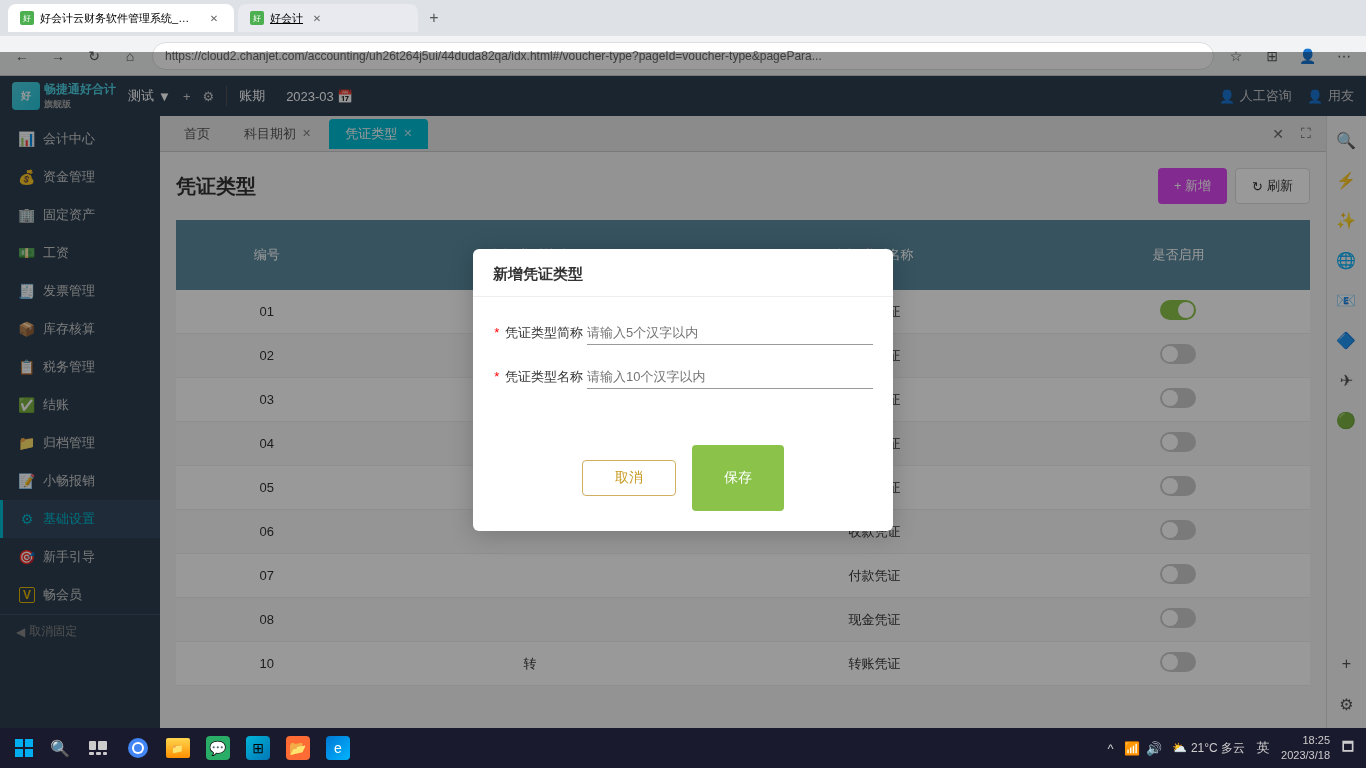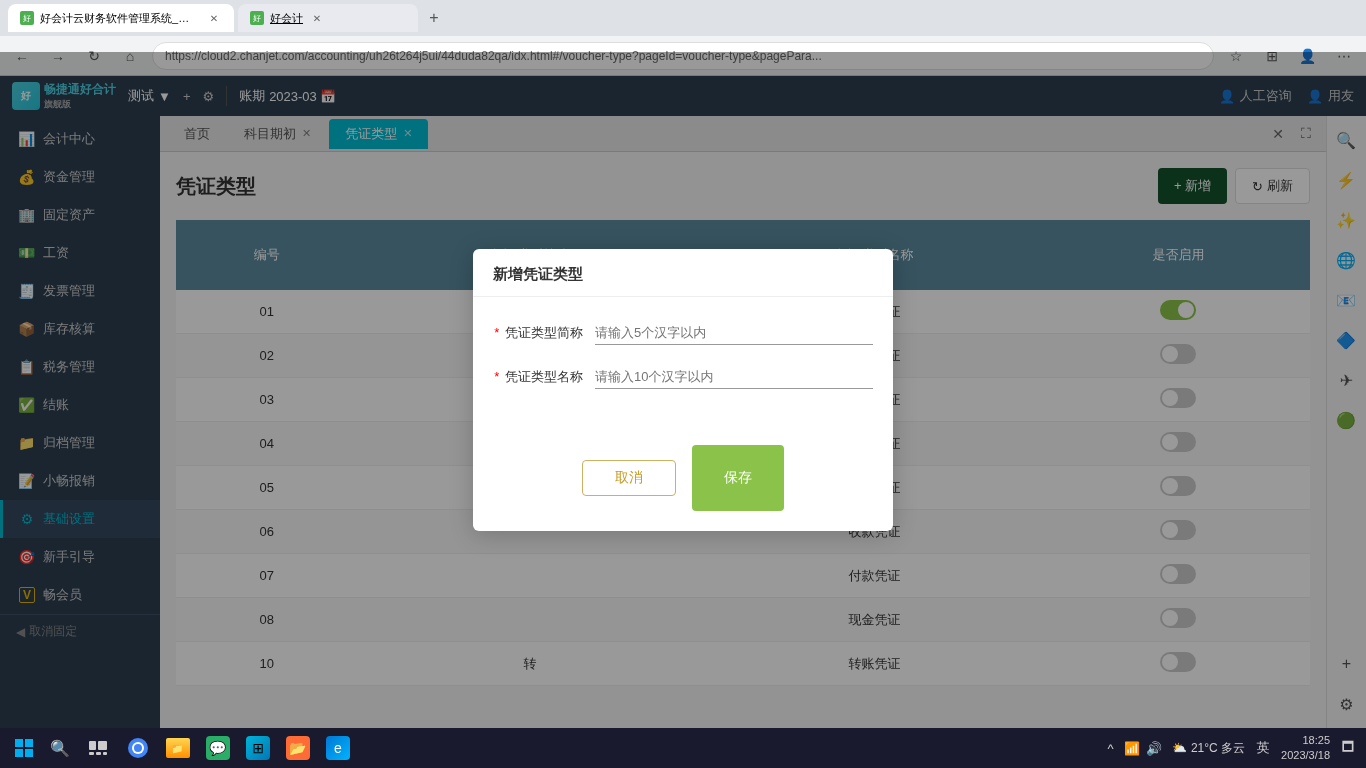--- a/index.html
+++ b/index.html
@@ -51,21 +51,21 @@
     .content-tab.active { background: #00bcd4; color: #fff; }
     .tab-close-x { font-size: 11px; cursor: pointer; opacity: 0.7; }
     .tab-expand-btn { margin-left: auto; display: flex; gap: 4px; }
     .tab-ctrl-btn { width: 24px; height: 24px; display: flex; align-items: center; justify-content: center; cursor: pointer; color: #666; font-size: 14px; }
 
     
     .page-content { flex: 1; overflow: auto; padding: 16px; position: relative; }
     .page-title-bar { display: flex; align-items: center; justify-content: space-between; margin-bottom: 16px; }
     .page-title { font-size: 20px; font-weight: bold; color: #333; }
     .page-actions { display: flex; gap: 8px; }
-    .btn-primary { background: #14532d; color: #fff; border: none; padding: 8px 16px; border-radius: 4px; cursor: pointer; font-size: 13px; display: flex; align-items: center; gap: 4px; }
+    .btn-primary { background: #d946ef; color: #fff; border: none; padding: 8px 16px; border-radius: 4px; cursor: pointer; font-size: 13px; display: flex; align-items: center; gap: 4px; }
     .btn-default { background: #fff; color: #333; border: 1px solid #ddd; padding: 8px 16px; border-radius: 4px; cursor: pointer; font-size: 13px; display: flex; align-items: center; gap: 4px; }
 
     
     .data-table { width: 100%; border-collapse: collapse; background: #fff; }
     .data-table thead th { background: #5b8a9e; color: #fff; padding: 26px 16px; text-align: center; font-size: 13px; font-weight: normal; }
     .data-table tbody tr:nth-child(even) { background: #f9f9f9; }
     .data-table tbody tr:nth-child(odd) { background: #fff; }
     .data-table tbody td { padding: 10px 16px; text-align: center; font-size: 13px; color: #333; border-bottom: 1px solid #eee; }
 
     
@@ -78,21 +78,21 @@
 
     
     .right-sidebar { width: 40px; background: #f5f5f5; border-left: 1px solid #ddd; display: flex; flex-direction: column; align-items: center; padding: 8px 0; gap: 8px; }
     .right-sidebar-btn { width: 32px; height: 32px; border-radius: 4px; display: flex; align-items: center; justify-content: center; cursor: pointer; color: #555; font-size: 16px; }
 
     
     .modal-overlay { position: absolute; top: 0; left: 0; right: 0; bottom: 0; background: rgba(0,0,0,0.4); display: flex; align-items: center; justify-content: center; z-index: 100; }
     .modal { background: #fff; border-radius: 6px; padding: 0; width: 420px; box-shadow: 0 4px 24px rgba(0,0,0,0.2); }
     .modal-header { padding: 16px 20px 12px; border-bottom: 1px solid #eee; font-size: 15px; font-weight: bold; color: #333; }
     .modal-body { padding: 24px 20px; }
-    .form-row { display: flex; align-items: center; margin-bottom: 20px; gap: 12px; }
+    .form-row { display: flex; align-items: center; margin-bottom: 20px; gap: 4px; }
     .form-label { font-size: 13px; color: #333; width: 90px; text-align: right; flex-shrink: 0; }
     .required-star { color: red; margin-right: 2px; }
     .form-input { flex: 1; border: none; border-bottom: 1px solid #999; padding: 4px 0; font-size: 13px; color: #999; outline: none; }
     .modal-footer { padding: 12px 20px 20px; display: flex; align-items: center; justify-content: center; gap: 16px; }
     .btn-cancel { background: #fff; color: #333; border: 1px solid #d0b060; padding: 8px 32px; border-radius: 4px; cursor: pointer; font-size: 14px; color: #c89a20; }
     .btn-save { background: #8bc34a; color: #fff; border: none; padding: 24px 32px; border-radius: 4px; cursor: pointer; font-size: 14px; }
 
     
     .taskbar { position: absolute; bottom: 0; left: 0; right: 0; height: 40px; background: #1a1a2e; display: flex; align-items: center; padding: 0 8px; gap: 4px; z-index: 200; }
     .taskbar-start { width: 32px; height: 32px; background: transparent; display: flex; align-items: center; justify-content: center; cursor: pointer; }
@@ -149,21 +149,21 @@
   </div>
   <div class="toolbar-btn">
     <span>+</span>
   </div>
   <div class="toolbar-btn">
     <span>⚙</span>
   </div>
   <div class="toolbar-divider"></div>
   <div class="period-info">
     <span>账期</span>
-    <span style="margin-left:0;">2023-03</span>
+    <span style="margin-left:17px;">2023-03</span>
     <span style="cursor:pointer;">📅</span>
   </div>
   <div class="toolbar-right">
     <div class="help-btn">
       <span>👤</span>
       <span>人工咨询</span>
     </div>
     <div class="user-btn">
       <span>👤</span>
       <span>用友</span>

